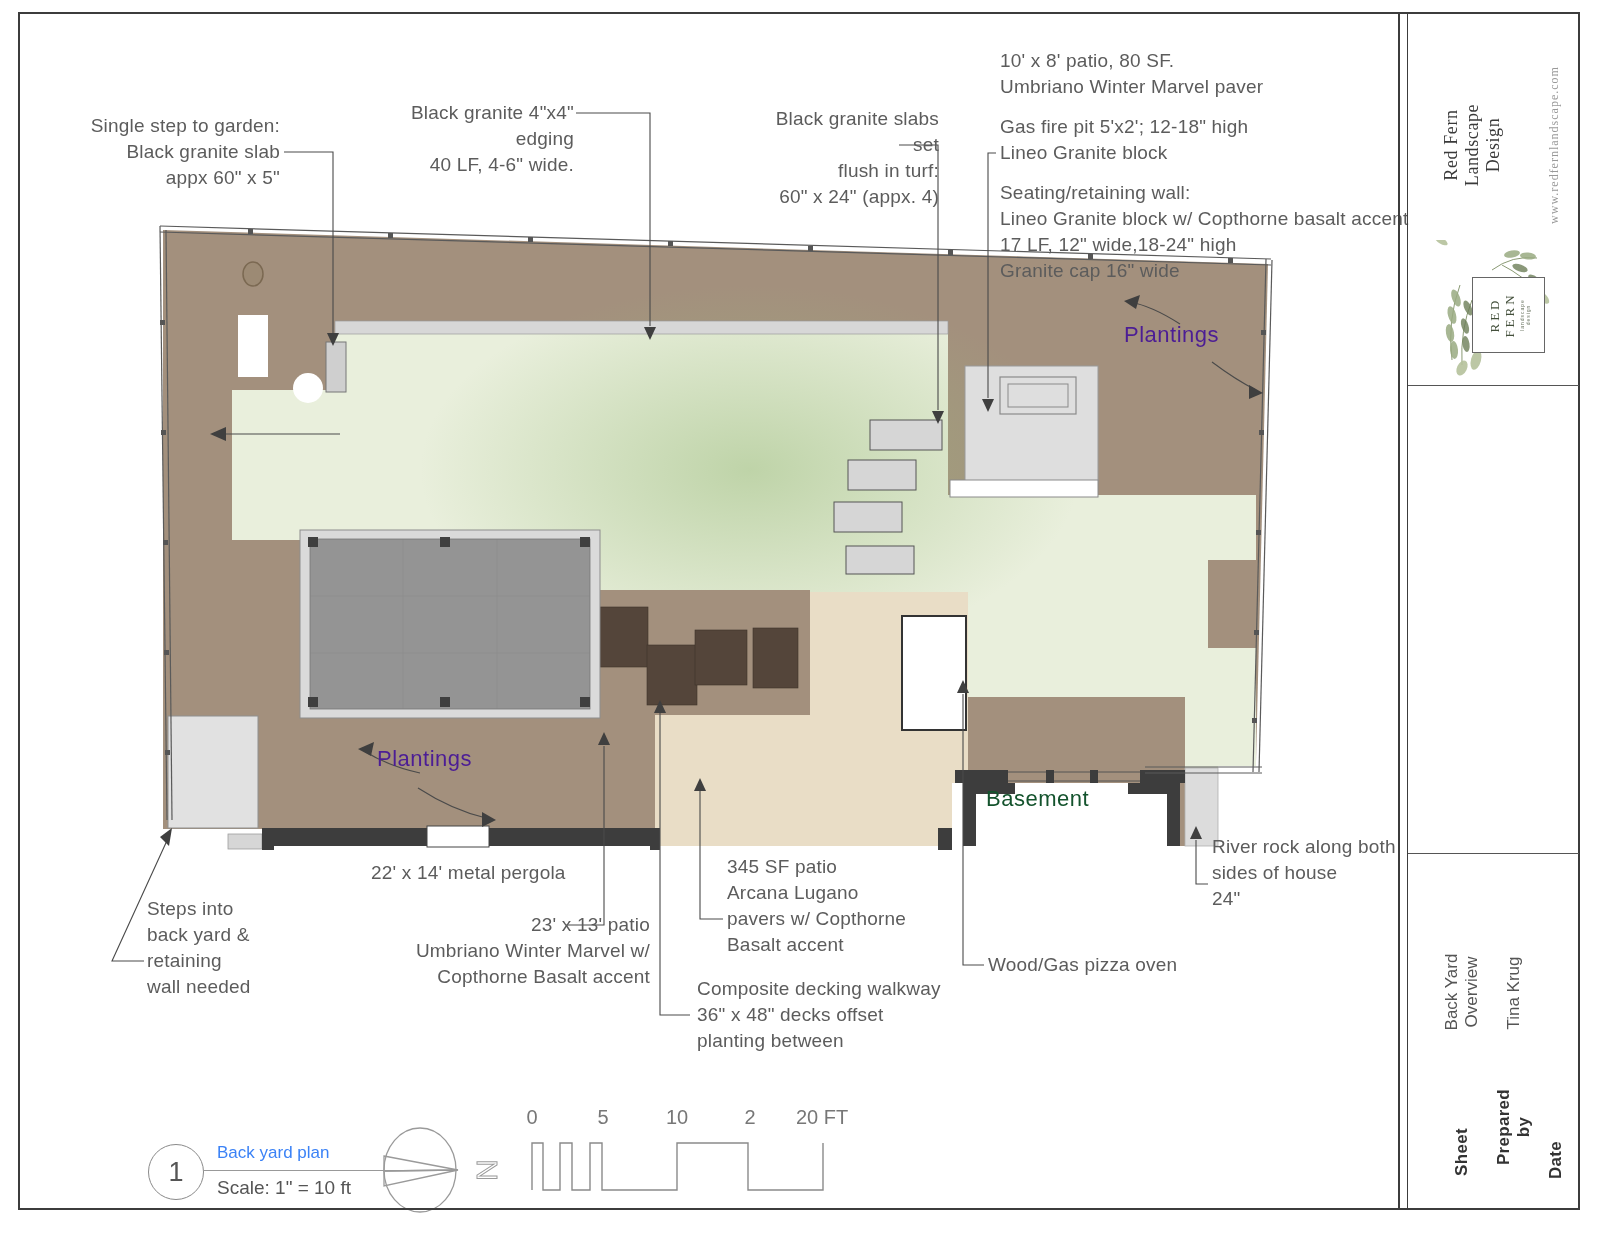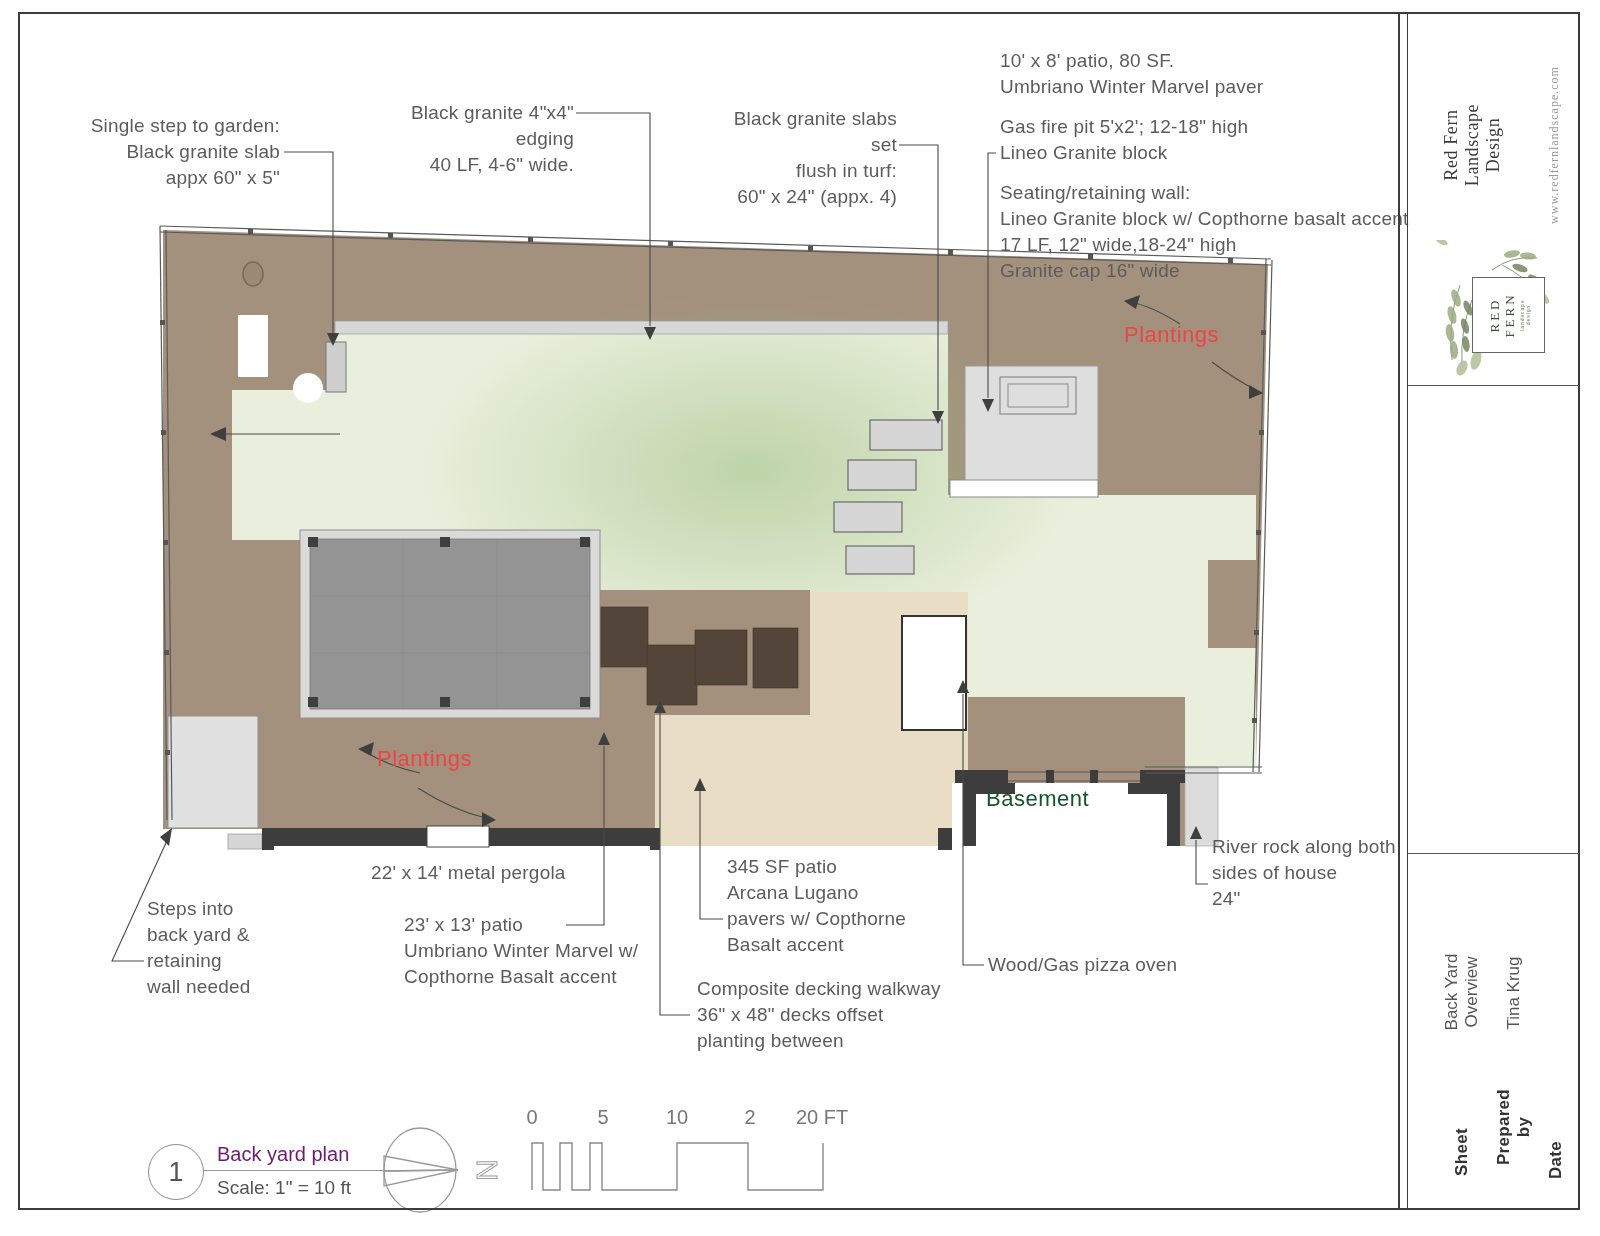--- a/index.html
+++ b/index.html
@@ -10,42 +10,42 @@
          border:2.5px solid #3c3c3c;}
   .sb-line1{position:absolute;left:1398px;top:12px;height:1197px;width:0;
             border-left:2.5px solid #3c3c3c;}
   .sb-line2{position:absolute;left:1407px;top:12px;height:1197px;width:0;
             border-left:1.5px solid #3c3c3c;}
   .sb-div{position:absolute;left:1408px;width:171px;height:0;border-top:1.5px solid #555;}
   svg.plan{position:absolute;left:0;top:0;}
   .co{position:absolute;white-space:pre-line;color:#5c5c5c;font-size:19px;
       line-height:26px;letter-spacing:.2px;}
   .ra{text-align:right;}
-  .ctr{text-align:left;}
-  .big{font-size:22px;color:#ef4444;letter-spacing:.5px;}
+  .ctr{text-align:right;}
+  .big{font-size:22px;color:#4c1d95;letter-spacing:.5px;}
   .vtext{position:absolute;transform:translate(-50%,-50%) rotate(-90deg);
          white-space:pre-line;text-align:center;}
   .company{font-family:"Liberation Serif",serif;font-size:18px;color:#3a3a3a;
            letter-spacing:.6px;}
   .website{font-family:"Liberation Serif",serif;font-size:12px;color:#999;
            letter-spacing:1px;}
   .tb-label{font-size:17px;font-weight:bold;color:#333;letter-spacing:.3px;}
   .tb-value{font-size:17px;color:#555;line-height:20px;}
   .logo-box{position:absolute;left:1472px;top:277px;width:71px;height:74px;
             background:#fff;border:1px solid #666;z-index:3;}
   .logo-rot{position:absolute;left:50%;top:50%;
             transform:translate(-50%,-50%) rotate(-90deg);text-align:center;}
   .logo-main{font-family:"Liberation Serif",serif;font-size:13px;letter-spacing:3px;
              color:#44503c;line-height:15px;white-space:pre-line;}
   .logo-sub{display:block;font-size:5px;letter-spacing:1px;color:#6b7562;margin-top:2px;}
   .leaves{position:absolute;left:1432px;top:240px;z-index:2;}
   .bubble{position:absolute;left:148px;top:1144px;width:54px;height:54px;
           border:1.5px solid #8a8a8a;border-radius:50%;display:flex;
           align-items:center;justify-content:center;font-size:27px;color:#555;}
-  .dtitle{position:absolute;left:217px;top:1143px;font-size:20px;color:#701a75;}
+  .dtitle{position:absolute;left:217px;top:1143px;font-size:17px;color:#3b82f6;}
   .dline{position:absolute;left:204px;top:1170px;width:250px;height:0;
          border-top:1.3px solid #999;}
   .dscale{position:absolute;left:217px;top:1177px;font-size:19px;color:#555;}
   .tick{position:absolute;top:1106px;transform:translateX(-50%);
         font-size:20px;color:#777;white-space:nowrap;}
 </style>
 </head>
 <body>
 
 <div class="stage">
@@ -231,21 +231,21 @@
     </g>
 
     <path d="M532,1190 V1143 H543 V1190 H560 V1143 H572 V1190 H590 V1143 H602 V1190 H677 V1143 H748 V1190 H823 V1143" fill="none" stroke="#8a8a8a" stroke-width="1.4"></path>
   </svg>
 
   <div class="co ra" style="left:88px;top:113px;width:192px">Single step to garden:
 Black granite slab
 appx 60" x 5"</div>
   <div class="co ra" style="left:352px;top:100px;width:222px">Black granite 4"x4" edging
 40 LF, 4-6" wide.</div>
-  <div class="co ra" style="left:705px;top:106px;width:192px">Black granite slabs set
+  <div class="co ra" style="left:747px;top:106px;width:192px">Black granite slabs set
 flush in turf:
 60" x 24" (appx. 4)</div>
   <div class="co" style="left:1000px;top:48px">10' x 8' patio, 80 SF.
 Umbriano Winter Marvel paver</div>
   <div class="co" style="left:1000px;top:114px">Gas fire pit 5'x2'; 12-18" high
 Lineo Granite block</div>
   <div class="co" style="left:1000px;top:180px">Seating/retaining wall:
 Lineo Granite block w/ Copthorne basalt accent
 17 LF, 12" wide,18-24" high
 Granite cap 16" wide</div>

